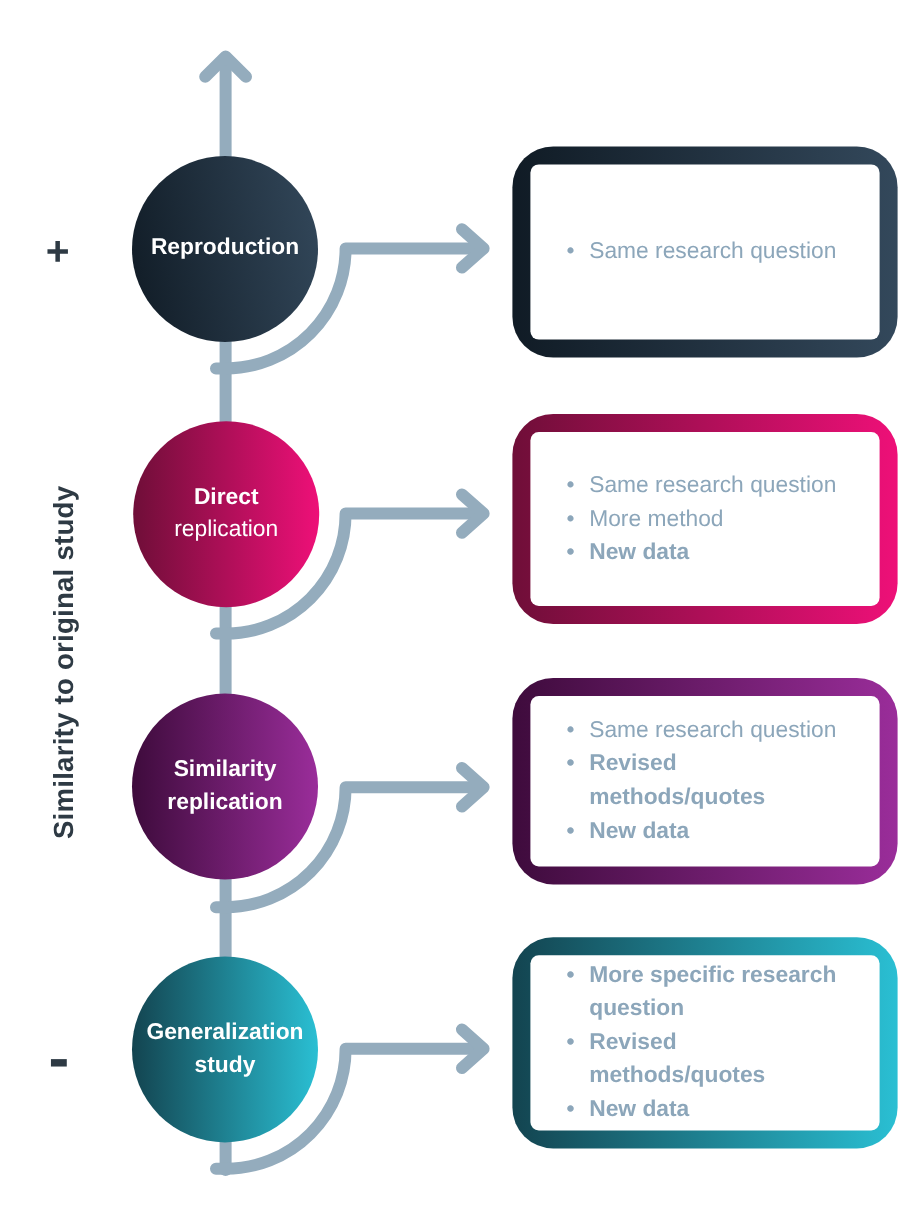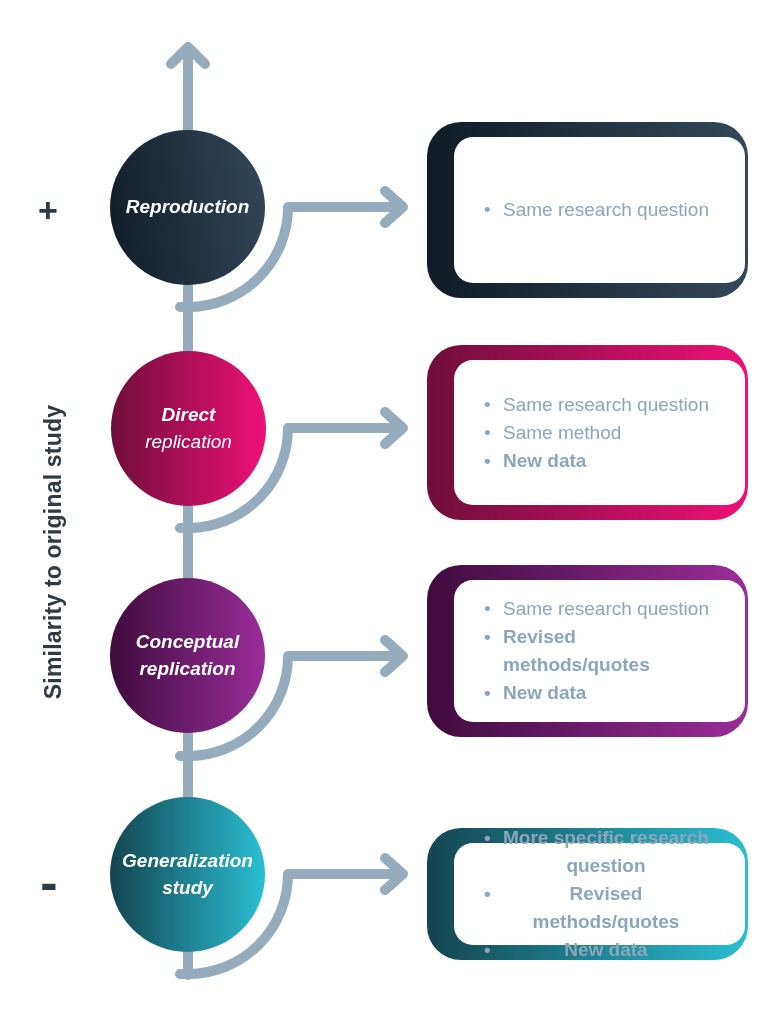--- a/index.html
+++ b/index.html
@@ -63,47 +63,46 @@
     display: flex;
     flex-direction: column;
     align-items: center;
     justify-content: center;
     text-align: center;
     color: var(--circle-text);
     font-weight: 700;
     font-size: 19px;
     line-height: 1.4;
   }
-  .circle .c-line { display: block; font-style: italic; }
+  .circle .c-line { display: block; }
   .circle .c-line.light { font-weight: 400; }
   .circle-0 { left: 110px; top: 130px; }
   .circle-1 { left: 111px; top: 351px; }
   .circle-2 { left: 110px; top: 578px; }
   .circle-3 { left: 110px; top: 797px; }
   
   .box {
     position: absolute;
     left: 427px;
     width: 321px;
     border-radius: 34px;
     padding: 15px;
     box-sizing: border-box;
   }
   .box-0 { top: 122px; height: 176px; }
   .box-1 { top: 345px; height: 175px; }
   .box-2 { top: 565px; height: 172px; }
-  .box-3 { top: 828px; height: 132px; text-align: center; }
+  .box-3 { top: 781px; height: 176px; }
   .box-inner {
     background: var(--box-inner);
     width: 100%; height: 100%;
-    border-radius: 19px;
+    border-radius: 7px;
     box-sizing: border-box;
     display: flex;
     align-items: center;
-    margin-left: 12px;
   }
   ul.bullets {
     list-style: none;
     margin: 0;
     padding: 0 6px 0 28px;
   }
   ul.bullets li {
     position: relative;
     padding-left: 21px;
     font-size: 19px;
@@ -147,41 +146,41 @@
   <div class="axis-minus">-</div>
 
   <div class="circle circle-0" style="background: linear-gradient(80deg, rgb(16, 27, 37) 0%, rgb(51, 72, 91) 100%);">
     <span class="c-line">Reproduction</span>
   </div>
   <div class="circle circle-1" style="background: linear-gradient(90deg, rgb(111, 14, 56) 0%, rgb(238, 16, 120) 100%);">
     <span class="c-line">Direct</span>
     <span class="c-line light">replication</span>
   </div>
   <div class="circle circle-2" style="background: linear-gradient(90deg, rgb(62, 11, 60) 0%, rgb(154, 45, 154) 100%);">
-    <span class="c-line">Conceptual</span>
+    <span class="c-line">Similarity</span>
     <span class="c-line">replication</span>
   </div>
   <div class="circle circle-3" style="background: linear-gradient(90deg, rgb(19, 68, 80) 0%, rgb(42, 191, 211) 100%); justify-content: center;">
     <span class="c-line">Generalization</span>
     <span class="c-line">study</span>
   </div>
 
   <div class="box box-0" style="background: linear-gradient(90deg, rgb(16, 27, 37) 0%, rgb(51, 72, 91) 100%);">
     <div class="box-inner">
       <ul class="bullets">
         <li>Same research question</li>
       </ul>
     </div>
   </div>
 
   <div class="box box-1" style="background: linear-gradient(90deg, rgb(111, 14, 56) 0%, rgb(238, 16, 120) 100%);">
     <div class="box-inner">
       <ul class="bullets">
         <li>Same research question</li>
-        <li>Same method</li>
+        <li>More method</li>
         <li class="bold">New data</li>
       </ul>
     </div>
   </div>
 
   <div class="box box-2" style="background: linear-gradient(90deg, rgb(62, 11, 60) 0%, rgb(154, 45, 154) 100%);">
     <div class="box-inner">
       <ul class="bullets">
         <li>Same research question</li>
         <li class="bold">Revised

